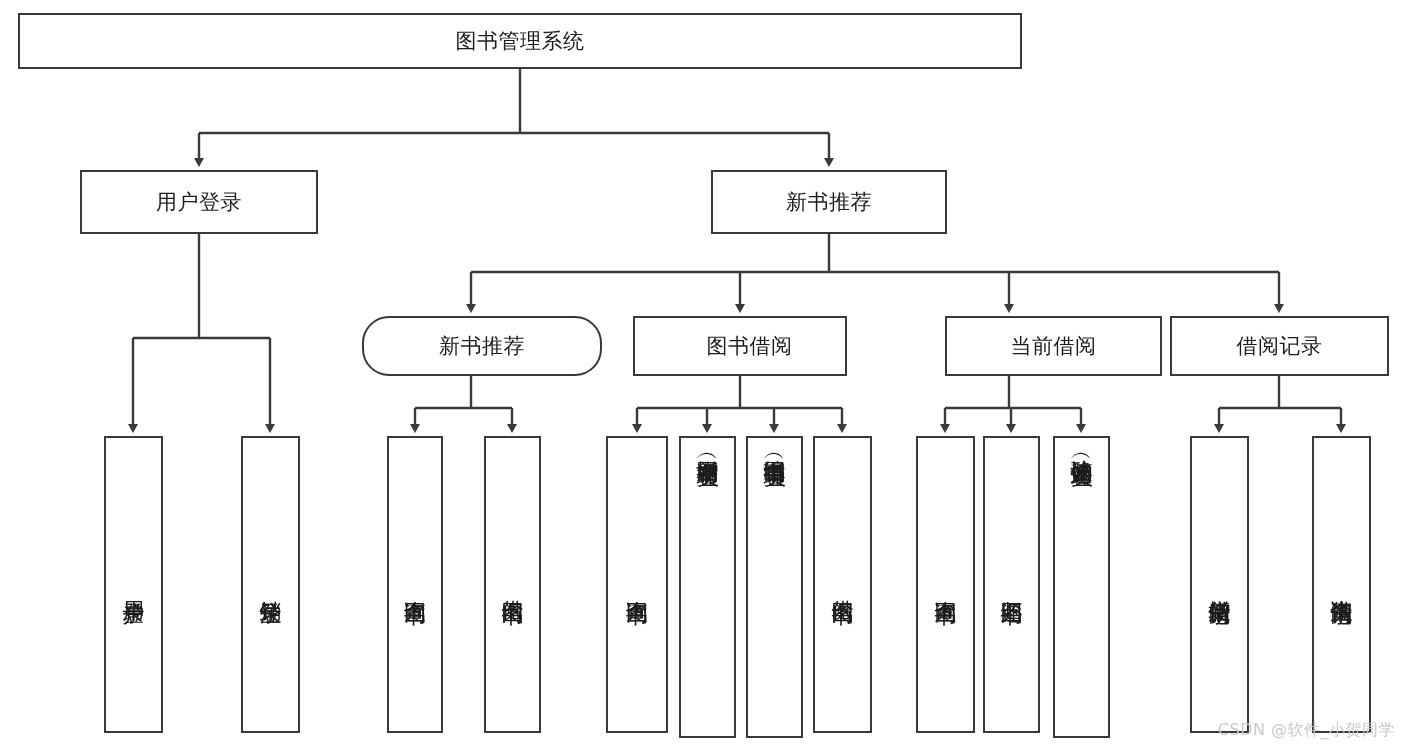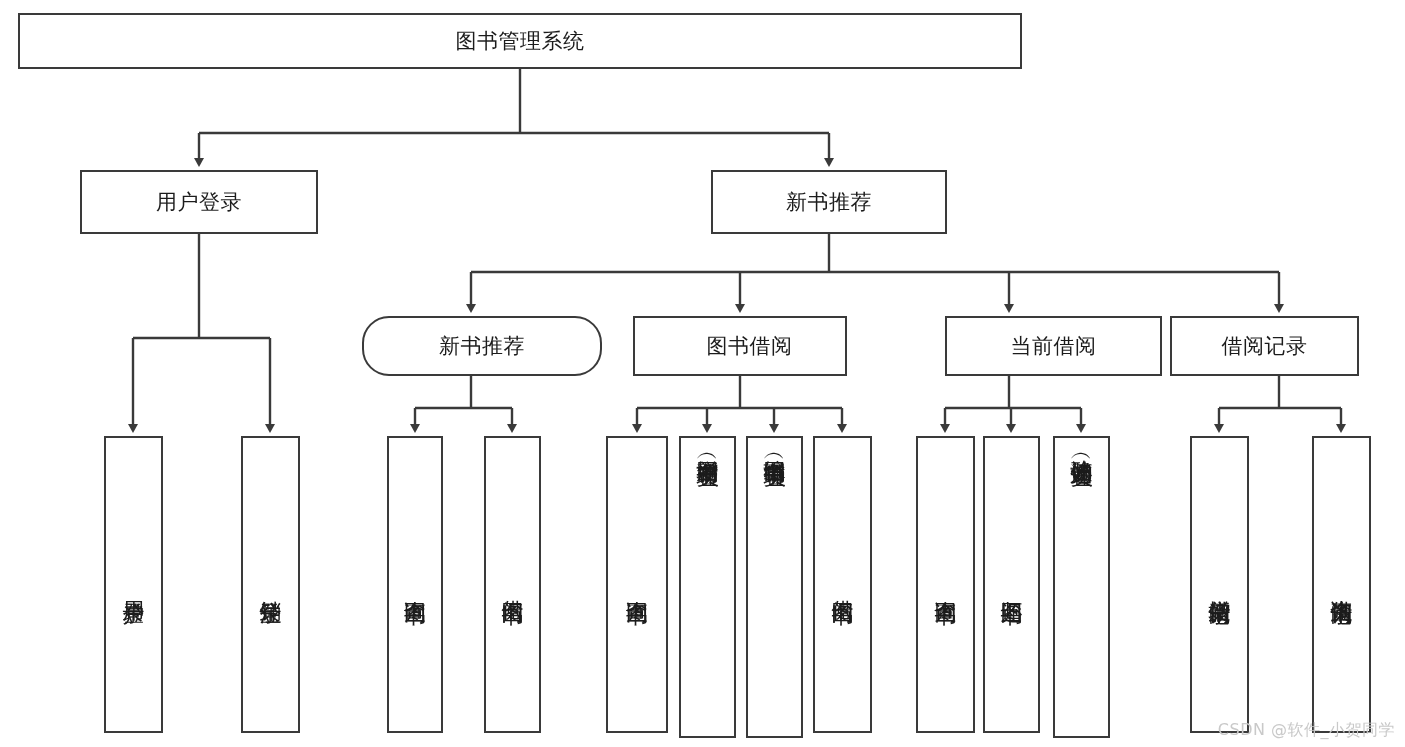--- a/index.html
+++ b/index.html
@@ -133,21 +133,21 @@
       </div>
       <div class="node-box node-horizontal" style="left: 362px; top: 316px; width: 240px; height: 60px; border-radius: 27px;">
         <span class="node-label">新书推荐</span>
       </div>
       <div class="node-box node-horizontal" style="left: 633px; top: 316px; width: 214px; height: 60px; padding-left: 19px;">
         <span class="node-label">图书借阅</span>
       </div>
       <div class="node-box node-horizontal" style="left: 901px; top: 316px; width: 217px; height: 60px; margin-left: 44px;">
         <span class="node-label">当前借阅</span>
       </div>
-      <div class="node-box node-horizontal" style="left: 1170px; top: 316px; width: 189px; height: 60px;">
+      <div class="node-box node-horizontal" style="left: 1170px; top: 316px; width: 219px; height: 60px;">
         <span class="node-label">借阅记录</span>
       </div>
       <div class="node-box node-vertical vcenter" style="left: 104px; top: 436px; width: 59px; height: 297px;">
         <span class="node-label">用户登录</span>
       </div>
       <div class="node-box node-vertical vcenter" style="left: 241px; top: 436px; width: 59px; height: 297px;">
         <span class="node-label">注销登录</span>
       </div>
       <div class="node-box node-vertical vcenter" style="left: 387px; top: 436px; width: 56px; height: 297px;">
         <span class="node-label">查询图书</span>

